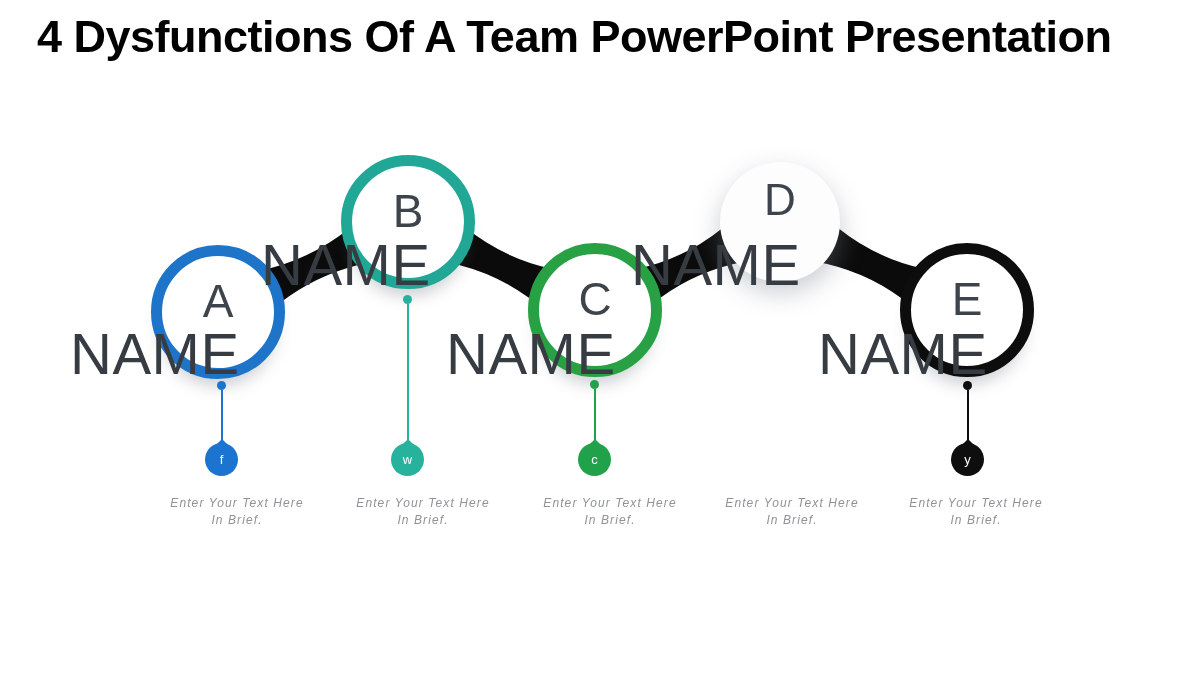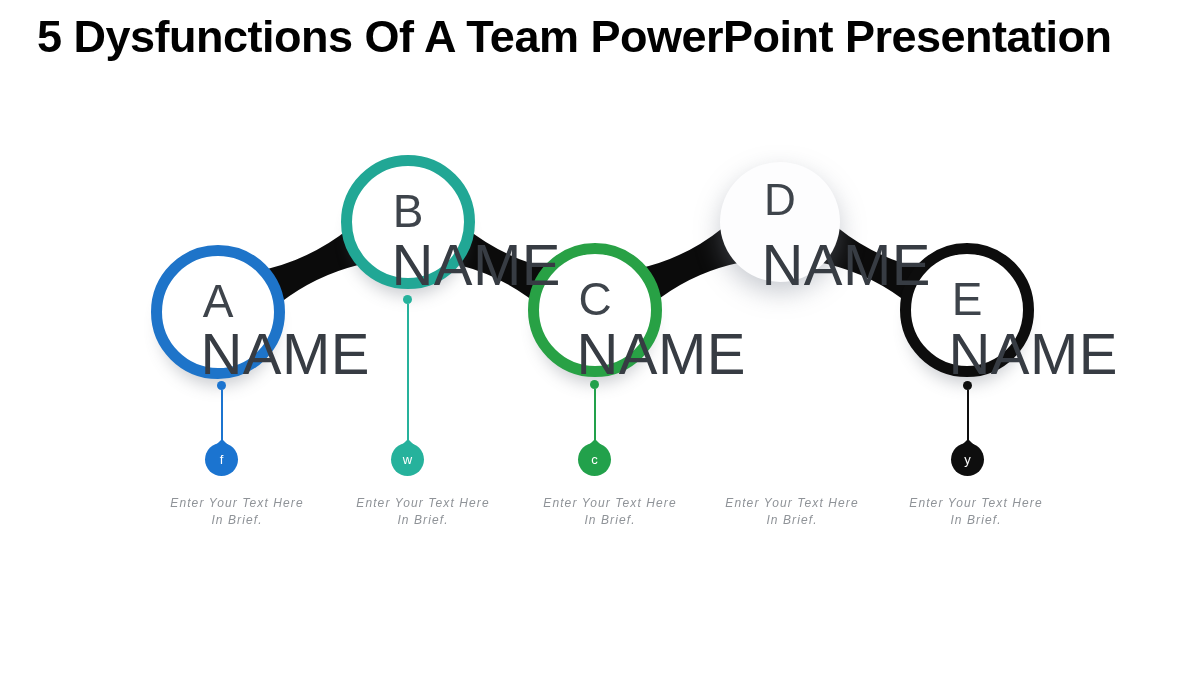--- a/index.html
+++ b/index.html
@@ -27,21 +27,21 @@
     box-shadow:0 16px 16px -9px rgba(90,95,110,.30);}
   .circle-c{left:528px;top:243px;width:134px;height:134px;border:11px solid #28a145;
     box-shadow:0 16px 16px -9px rgba(90,95,110,.30);}
   .circle-d{left:720px;top:162px;width:120px;height:120px;background:#fdfdfe;
     box-shadow:0 10px 26px rgba(125,130,145,.42);}
   .circle-d .circ-letter{top:16px;font-size:44px;}
   .circle-e{left:900px;top:243px;width:134px;height:134px;border:11px solid #0d0d0d;
     box-shadow:0 16px 16px -9px rgba(90,95,110,.30);}
   
   .name{
-    position:absolute;width:300px;text-align:right;z-index:3;
+    position:absolute;width:300px;text-align:left;z-index:3;
     font-size:58px;font-weight:300;color:#373c43;line-height:1;letter-spacing:0.5px;
   }
   .name-a{left:70px;top:325px;}
   .name-b{left:261px;top:236px;}
   .name-c{left:446px;top:325px;}
   .name-d{left:631px;top:236px;}
   .name-e{left:818px;top:325px;}
   
   .stem{position:absolute;z-index:2;}
   .stem-dot{position:absolute;width:9px;height:9px;border-radius:50%;}
@@ -76,21 +76,21 @@
   .caption-b{left:303px;}
   .caption-c{left:490px;}
   .caption-d{left:672px;}
   .caption-e{left:856px;}
 </style>
 </head>
 <body>
 
 <div class="stage">
 
-  <div class="title">5 Dysfunctions Of A Team PowerPoint Presentation</div>
+  <div class="title">4 Dysfunctions Of A Team PowerPoint Presentation</div>
 
   <svg class="connectors" width="1200" height="675" viewBox="0 0 1200 675">
     <path fill="#0b0b0b" d="M235.1,348.2 Q307.4,255.2 425.1,258.2 L390.9,185.8 Q318.6,278.8 200.9,275.8 Z"></path>
     <path fill="#0b0b0b" d="M391,258.2 Q507,254.2 578,346.2 L612,273.8 Q496,277.8 425,185.8 Z"></path>
     <path fill="#0b0b0b" d="M612.2,346.1 Q681.9,254.3 797.2,258.1 L762.8,185.9 Q693.1,277.7 577.8,273.9 Z"></path>
     <path fill="#0b0b0b" d="M763,258.2 Q879,254.2 950,346.2 L984,273.8 Q868,277.8 797,185.8 Z"></path>
   </svg>
 
   <div class="circle circle-a">
     <span class="circ-letter">A</span>

